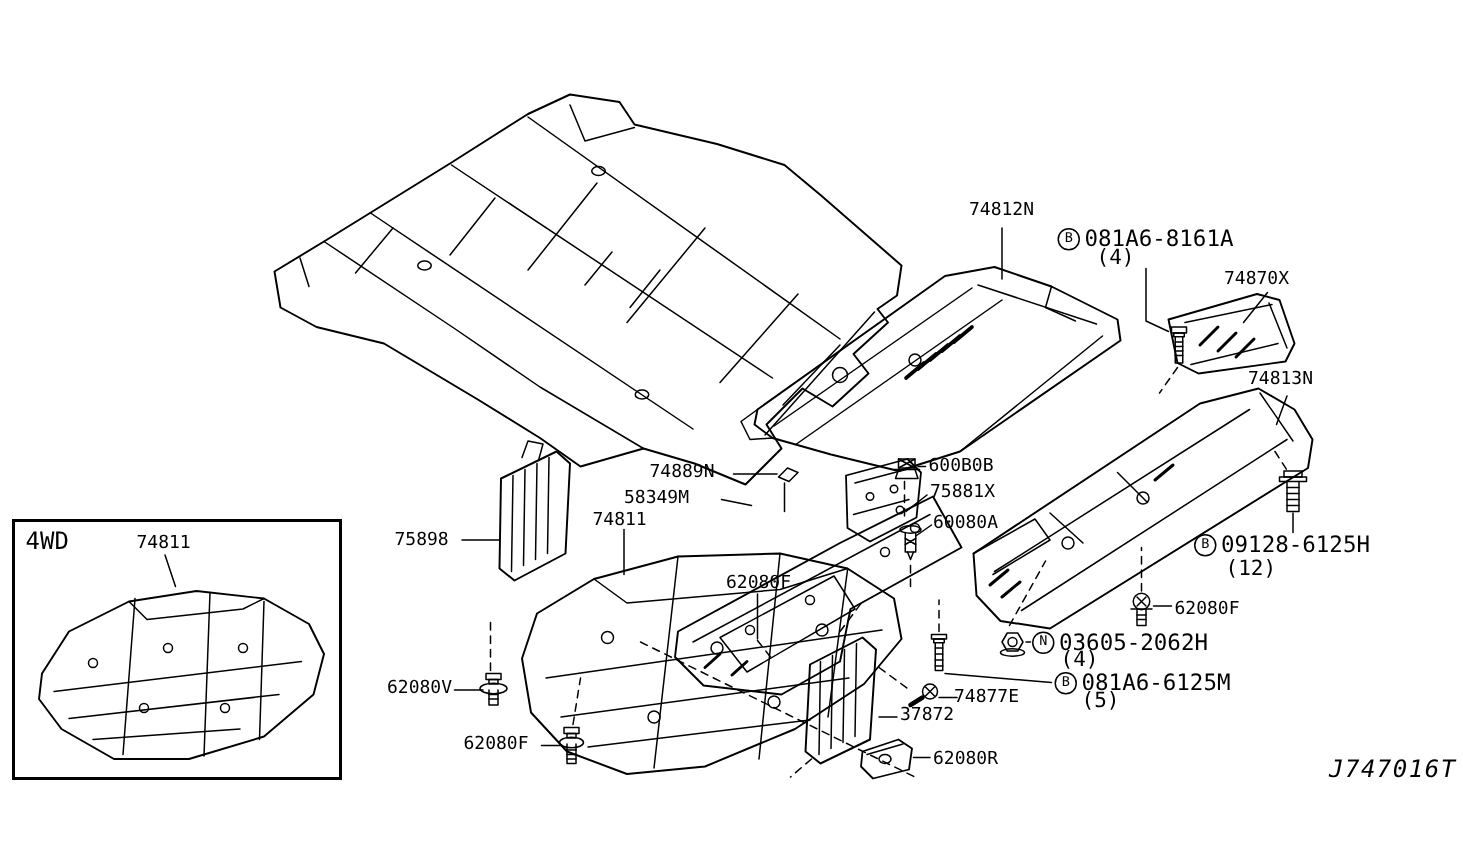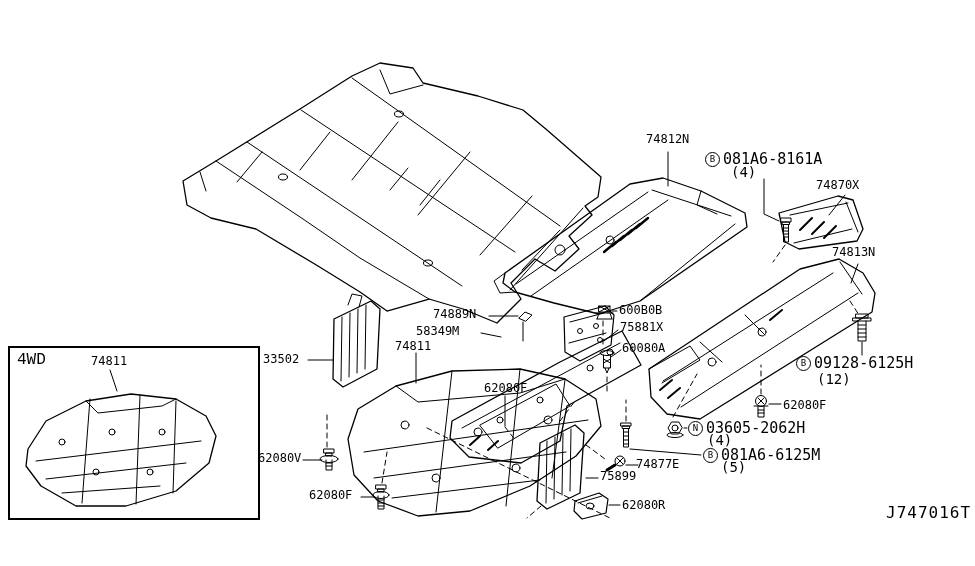--- a/index.html
+++ b/index.html
@@ -4,23 +4,23 @@
 <style>
   html,body{margin:0;padding:0;background:#fff;}
   .stage{position:relative;width:975px;height:566px;background:#ffffff;overflow:hidden;
          font-family:"DejaVu Sans Mono","Liberation Mono",monospace;color:#000;}
   svg{position:absolute;left:0;top:0;}
   .lbl{position:absolute;font-size:12px;line-height:1.1;white-space:nowrap;color:#000;}
   .qty{font-size:14px;}
   .hw{position:absolute;display:flex;align-items:center;font-size:15px;line-height:1.1;white-space:nowrap;}
   .circ{display:inline-flex;align-items:center;justify-content:center;width:13px;height:13px;
         border:1.4px solid #000;border-radius:50%;font-size:9px;line-height:1;margin-right:3px;flex:0 0 auto;}
-  .inset{position:absolute;left:8px;top:346px;width:252px;height:174px;border:2px solid #000;box-sizing:border-box;font-family:Liberation Mono, monospace;}
+  .inset{position:absolute;left:8px;top:346px;width:220px;height:174px;border:2px solid #000;box-sizing:border-box;}
   .inset-lab{position:absolute;left:7px;top:3px;font-size:16px;}
-  .code{position:absolute;left:886px;top:503px;font-size:16px;letter-spacing:1px;}
+  .code{position:absolute;left:886px;top:503px;font-size:16px;letter-spacing:1px;font-style:italic;}
 </style>
 </head>
 <body>
 
 <div class="stage">
 
 <svg width="975" height="566" viewBox="0 0 975 566" fill="none" stroke="#000" stroke-width="1" stroke-linejoin="round" stroke-linecap="round">
 
   <g>
     <path stroke-width="1.3" d="M380,63 L413,68 L423,83 L478,96 L523,110 L547,130 L601,177 L598,197 L585,206 L592,215 L569,236 L579,249 L555,271 L535,259 L511,283 L521,299 L497,323 L463,309 L429,299 L387,311 L360,292 L318,266 L256,229 L211,218 L187,205 L183,181 L216,161 L300,109 L352,76 Z"></path>
@@ -294,28 +294,28 @@
 
   <div class="lbl" style="left:91px;top:355px">74811</div>
   <div class="lbl" style="left:646px;top:133px">74812N</div>
   <div class="lbl" style="left:816px;top:179px">74870X</div>
   <div class="lbl" style="left:832px;top:246px">74813N</div>
   <div class="lbl" style="left:433px;top:308px">74889N</div>
   <div class="lbl" style="left:416px;top:325px">58349M</div>
   <div class="lbl" style="left:619px;top:304px">600B0B</div>
   <div class="lbl" style="left:620px;top:321px">75881X</div>
   <div class="lbl" style="left:622px;top:342px">60080A</div>
-  <div class="lbl" style="left:263px;top:353px">33502</div>
+  <div class="lbl" style="left:263px;top:353px">75898</div>
   <div class="lbl" style="left:395px;top:340px">74811</div>
   <div class="lbl" style="left:484px;top:382px">62080F</div>
   <div class="lbl" style="left:783px;top:399px">62080F</div>
   <div class="lbl" style="left:258px;top:452px">62080V</div>
   <div class="lbl" style="left:309px;top:489px">62080F</div>
   <div class="lbl" style="left:636px;top:458px">74877E</div>
-  <div class="lbl" style="left:600px;top:470px">75899</div>
+  <div class="lbl" style="left:600px;top:470px">37872</div>
   <div class="lbl" style="left:622px;top:499px">62080R</div>
 
   <div class="hw" style="left:705px;top:151px">
     <span class="circ">B</span>
     <span>081A6-8161A</span>
   </div>
   <div class="lbl qty" style="left:731px;top:165px">(4)</div>
 
   <div class="hw" style="left:796px;top:355px">
     <span class="circ">B</span>

